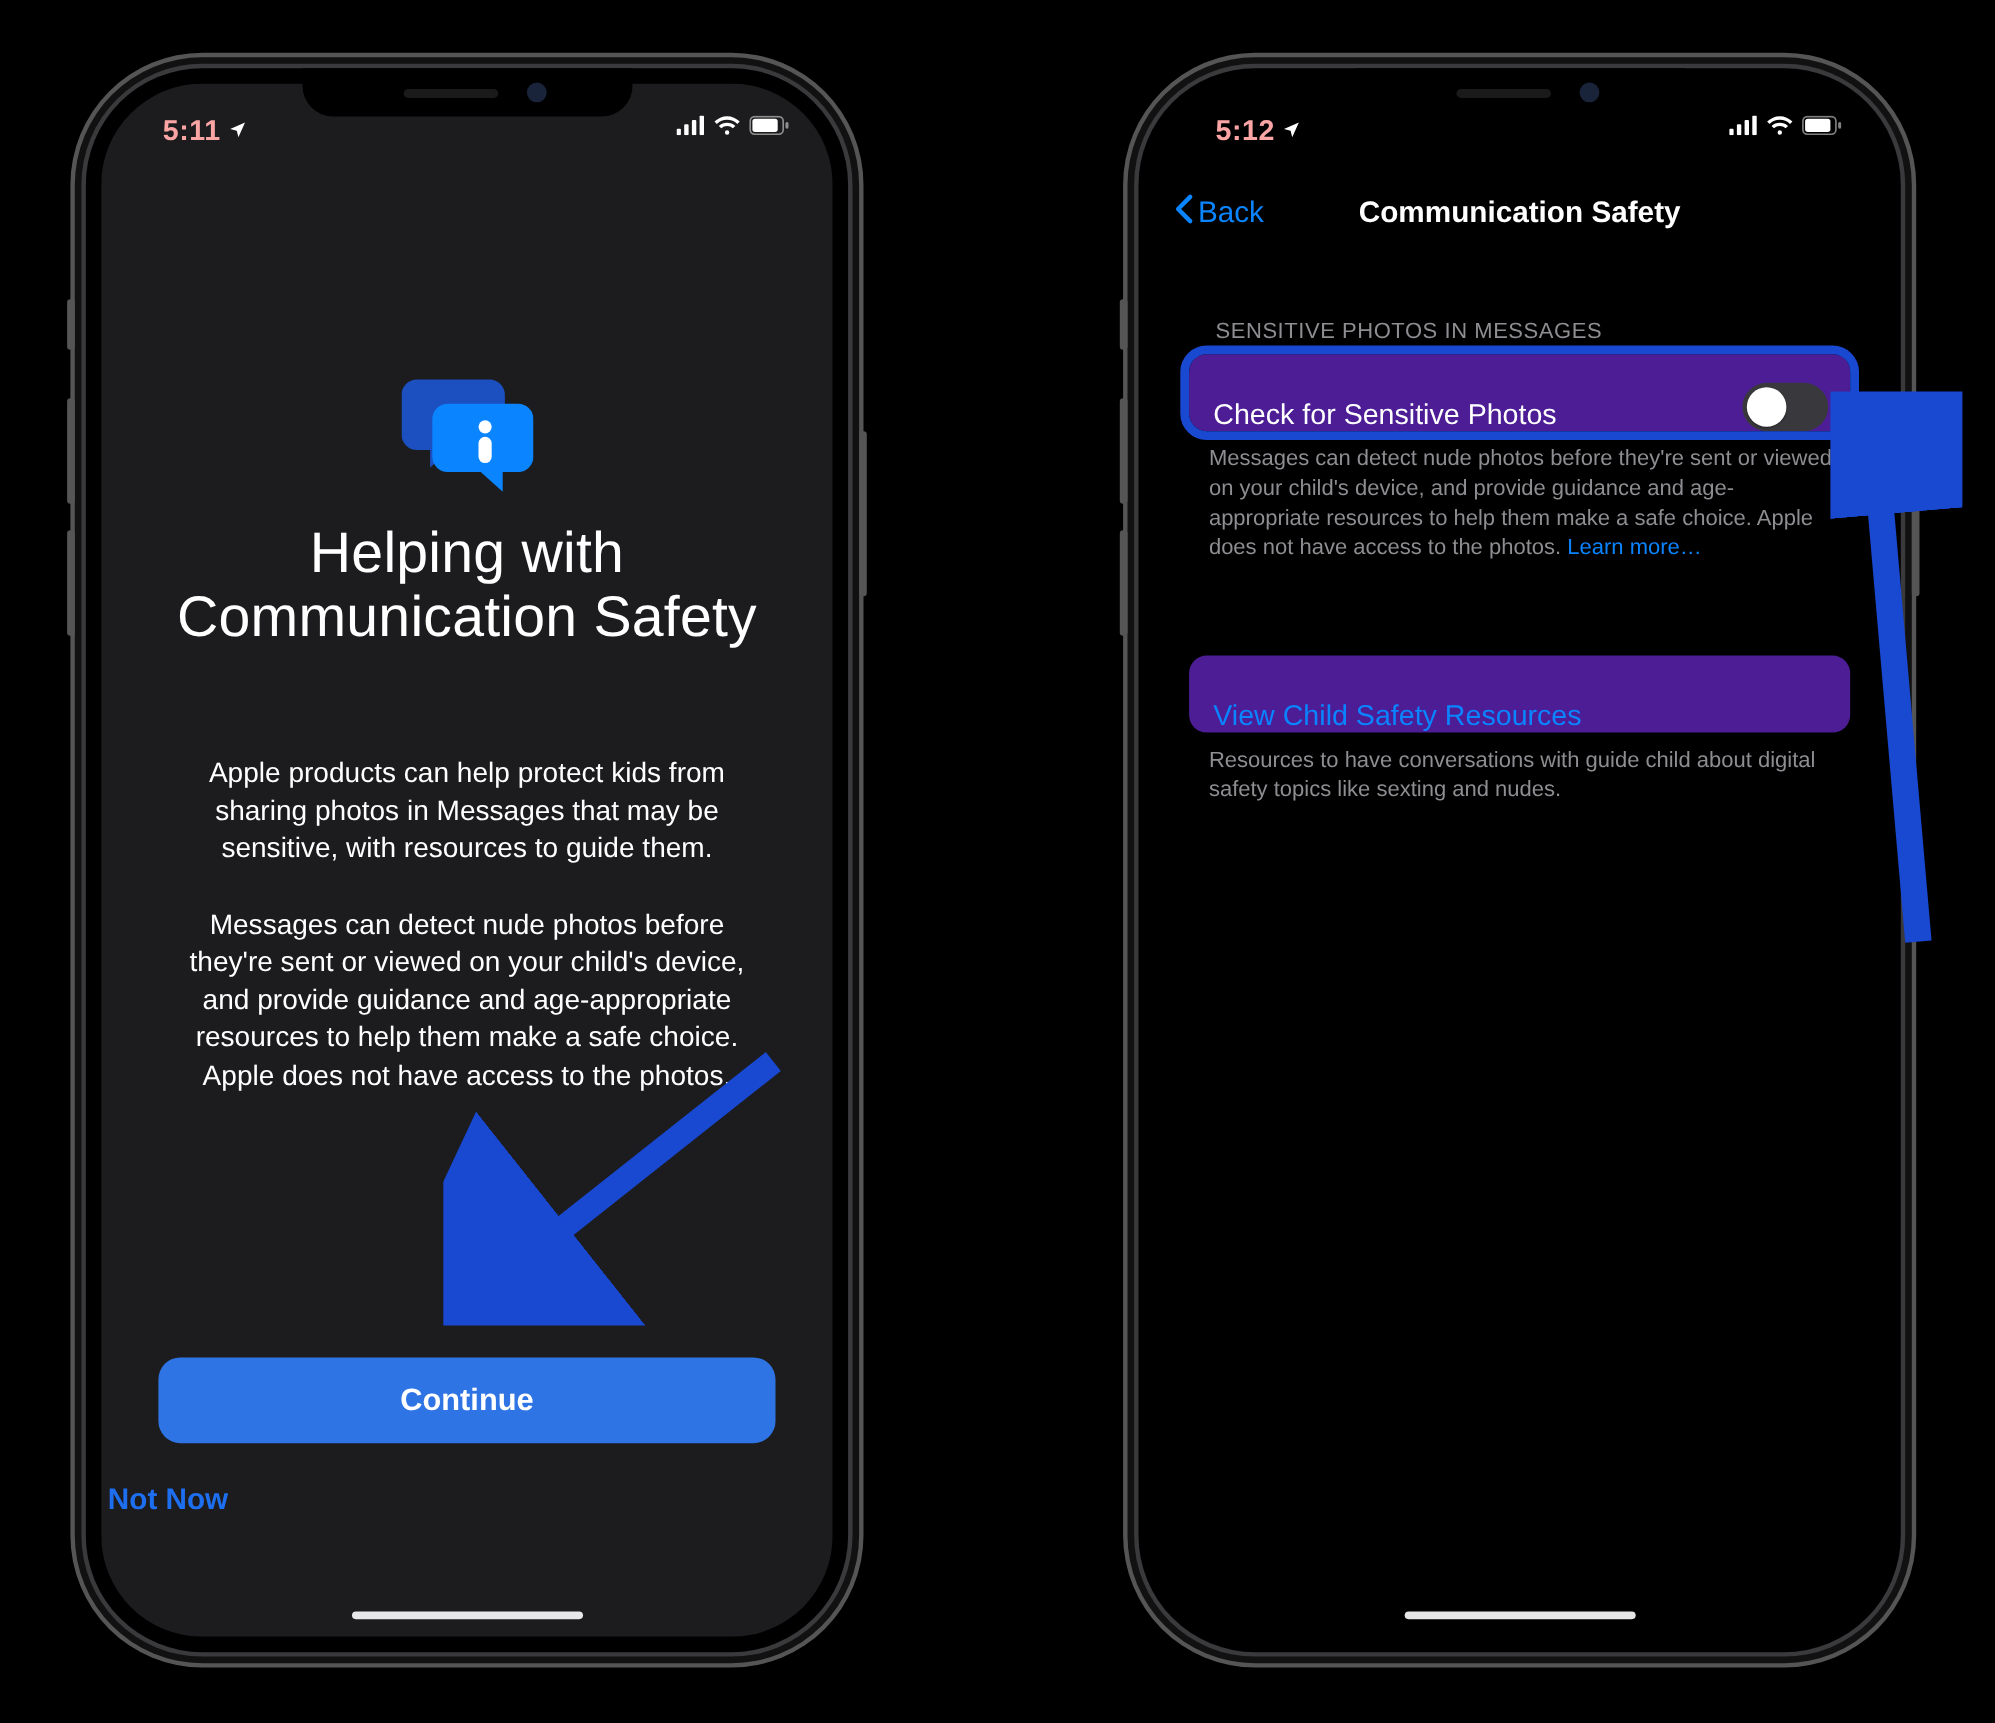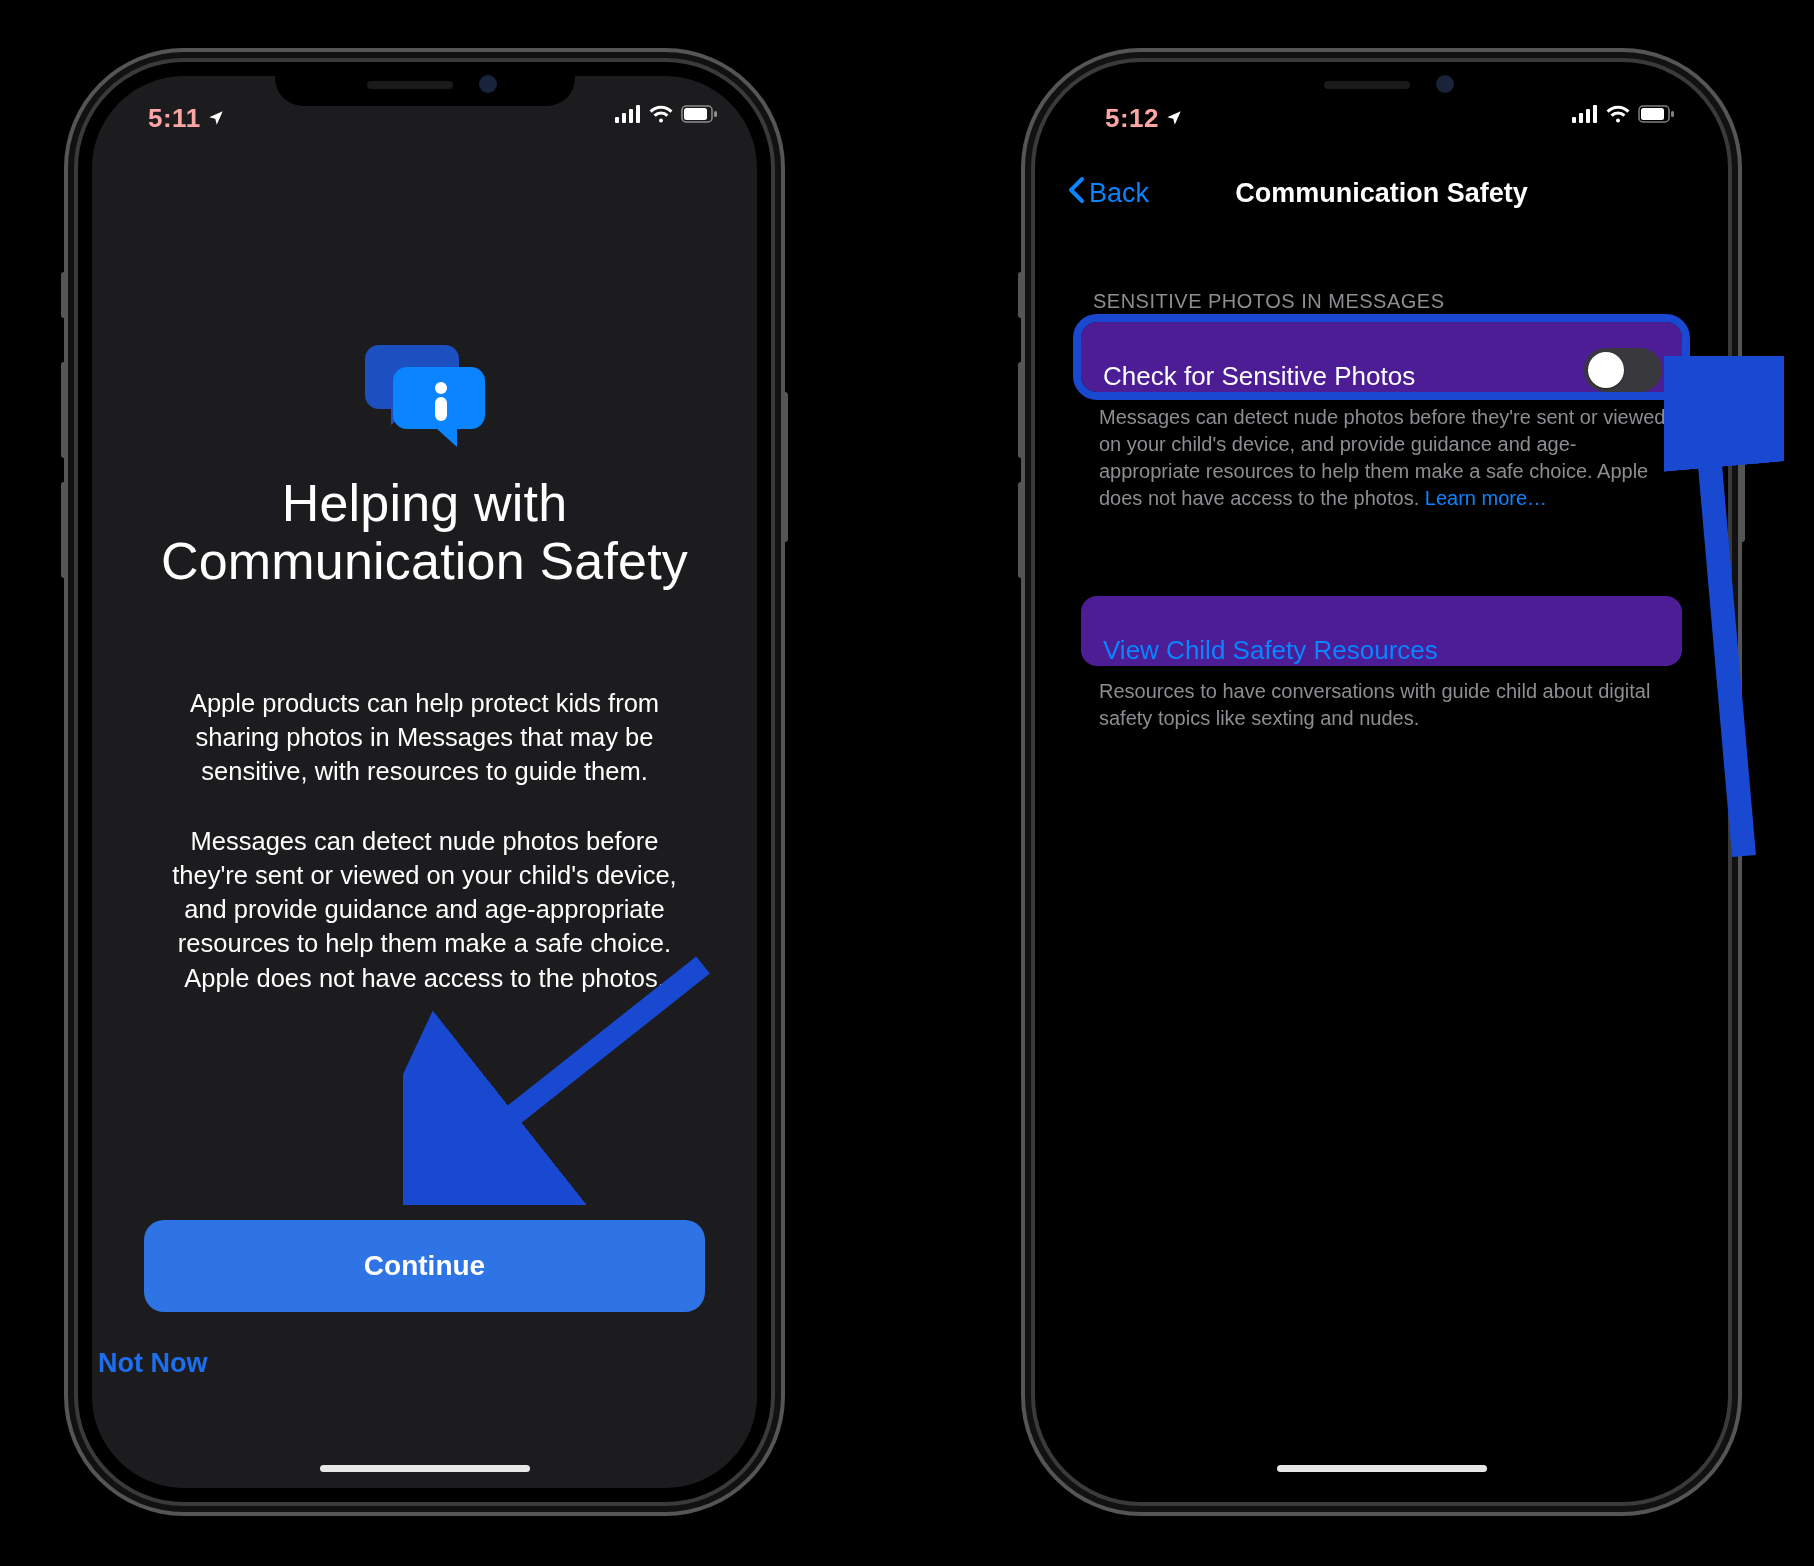--- a/index.html
+++ b/index.html
@@ -27,30 +27,30 @@
   .status .time{position:absolute;left:56px;top:4px;font-size:26px;font-weight:600;letter-spacing:.5px;display:flex;align-items:center;gap:6px;}
   .status .right-icons{position:absolute;right:40px;top:6px;display:flex;align-items:center;gap:8px;}
   .loc-arrow{display:inline-block;transform:rotate(0deg);}
 
   
   .intro{position:absolute;inset:0;background:#1c1c1e;color:#fff;}
   .intro .icon-wrap{position:absolute;top:263px;left:50%;transform:translateX(-50%);}
   .intro h1{position:absolute;top:398px;left:50px;right:50px;margin:0;text-align:center;font-size:52px;line-height:1.12;font-weight:400;letter-spacing:.2px;}
   .intro .p1{position:absolute;top:610px;left:58px;right:58px;text-align:center;font-size:25.5px;line-height:1.34;color:#fff;font-weight:400;}
   .intro .p2{position:absolute;top:748px;left:58px;right:58px;text-align:center;font-size:25.5px;line-height:1.34;color:#fff;font-weight:400;}
-  .btn-primary{position:absolute;left:52px;right:52px;bottom:176px;height:92px;border:none;border-radius:20px;
+  .btn-primary{position:absolute;left:52px;right:52px;bottom:176px;height:78px;border:none;border-radius:20px;
                background:#2f74e4;color:#fff;font-size:28px;font-weight:600;cursor:pointer;}
   .btn-link{position:absolute;left:0;right:0;bottom:108px;text-align:left;color:#1e6ef0;font-size:27px;font-weight:600;background:none;border:none;cursor:pointer;}
 
   
   .settings{position:absolute;inset:0;background:#000;color:#fff;}
   .nav{position:absolute;top:86px;left:0;right:0;height:62px;display:flex;align-items:center;}
   .nav-back{display:flex;align-items:center;gap:4px;color:#0a84ff;font-size:27px;font-weight:400;padding-left:18px;cursor:pointer;}
   .nav-title{position:absolute;left:0;right:0;text-align:center;font-size:27px;font-weight:600;pointer-events:none;}
-  .section-header{position:absolute;top:214px;left:44px;font-size:20px;letter-spacing:.5px;color:#8d8d92;text-transform:uppercase;}
+  .section-header{position:absolute;top:214px;left:56px;font-size:20px;letter-spacing:.5px;color:#8d8d92;text-transform:uppercase;}
   .cell{position:absolute;left:32px;right:32px;background:#4c1d95;border-radius:16px;display:flex;align-items:flex-end;}
   .cell-1{top:246px;height:70px;}
   .cell-1 .label{padding-left:22px;font-size:26px;color:#fff;}
   .switch{position:absolute;right:20px;width:78px;height:44px;border-radius:22px;background:#39393d;}
   .switch .thumb{position:absolute;left:4px;top:4px;width:36px;height:36px;border-radius:50%;background:#fff;box-shadow:0 1px 2px rgba(0,0,0,.4);}
   .highlight-ring{position:absolute;border:8px solid #1948d1;border-radius:24px;pointer-events:none;}
   .ring-1{top:238px;left:24px;right:24px;height:70px;}
   .footer-1{position:absolute;top:328px;left:50px;right:48px;font-size:20px;line-height:1.35;color:#8d8d92;}
   .footer-1 a{color:#0a84ff;text-decoration:none;}
   .cell-2{top:520px;height:70px;}

